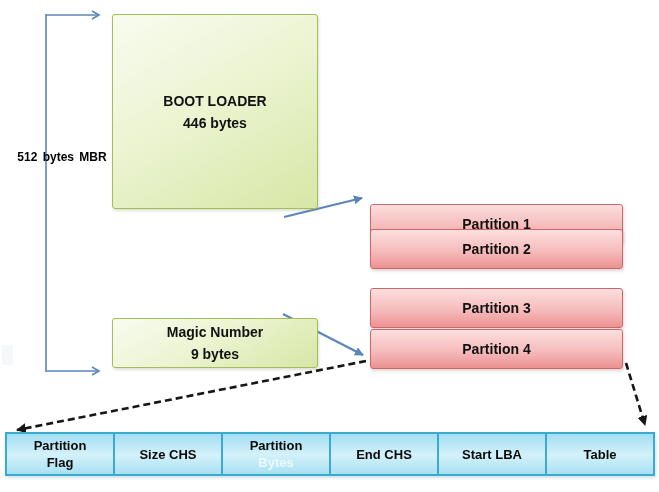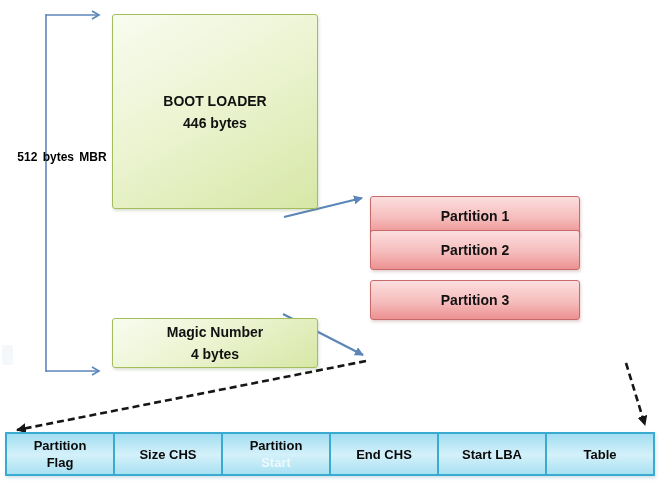--- a/index.html
+++ b/index.html
@@ -21,29 +21,30 @@
     background:linear-gradient(150deg,#f8fcf0 0%,#ecf4d2 45%,#d7e7a6 100%);
     display:flex;flex-direction:column;align-items:center;justify-content:center;
     font-size:14px;font-weight:bold;color:#111;text-align:left;line-height:22px;
     box-shadow:1px 2px 3px rgba(120,140,90,0.25);
   }
   .gbox-boot{top:14px;height:195px;}
   .gbox-ptable{top:215px;height:101px;}
   .gbox-magic{top:318px;height:50px;}
   
   .pbox{
-    position:absolute;left:370px;width:210px;height:40px;z-index:2;box-sizing:border-box;
+    position:absolute;left:370px;width:253px;height:40px;z-index:2;box-sizing:border-box;
     border:1px solid #c96a6a;border-radius:3px;
     background:linear-gradient(to bottom,#fcdede 0%,#f6bcbc 55%,#ec9191 100%);
     display:flex;align-items:center;justify-content:center;
     font-size:14px;font-weight:bold;color:#111;
     box-shadow:1px 2px 3px rgba(150,80,80,0.25);
+    margin-top:8px;
   }
   .pbox-1{top:196px;}
-  .pbox-2{top:230px;}
+  .pbox-2{top:221px;}
   .pbox-3{top:280px;}
   .pbox-4{top:321px;height:40px;}
   
   .ghost-box{
     position:absolute;left:2px;top:345px;width:11px;height:20px;z-index:0;
     background:#f4f8fb;border-radius:2px;
   }
   
   .entry-table{
     position:absolute;left:5px;top:432px;width:650px;height:44px;z-index:2;box-sizing:border-box;
@@ -96,45 +97,48 @@
   <div class="ghost-box"></div>
 
   <div class="mbr-label">512 bytes MBR</div>
 
   <div class="gbox gbox-boot">
     <div>BOOT LOADER</div>
     <div>446 bytes</div>
   </div>
   <div class="gbox gbox-magic">
     <div>Magic Number</div>
-    <div>4 bytes</div>
+    <div>9 bytes</div>
   </div>
 
   <div class="pbox pbox-1">
     <span>Partition 1</span>
   </div>
   <div class="pbox pbox-2">
     <span>Partition 2</span>
   </div>
   <div class="pbox pbox-3">
     <span>Partition 3</span>
+  </div>
+  <div class="pbox pbox-4">
+    <span>Partition 4</span>
   </div>
 
   <div class="entry-table">
     <div class="entry-cell">
       <span class="cell-line">Partition</span>
       <span class="cell-line">Flag</span>
     </div>
     <div class="entry-cell">
       <span class="cell-line">Size CHS</span>
 
     </div>
     <div class="entry-cell">
       <span class="cell-line">Partition</span>
-      <span class="cell-line pale">Start</span>
+      <span class="cell-line pale">Bytes</span>
     </div>
     <div class="entry-cell">
       <span class="cell-line">End CHS</span>
 
     </div>
     <div class="entry-cell">
       <span class="cell-line">Start LBA</span>
 
     </div>
     <div class="entry-cell">

